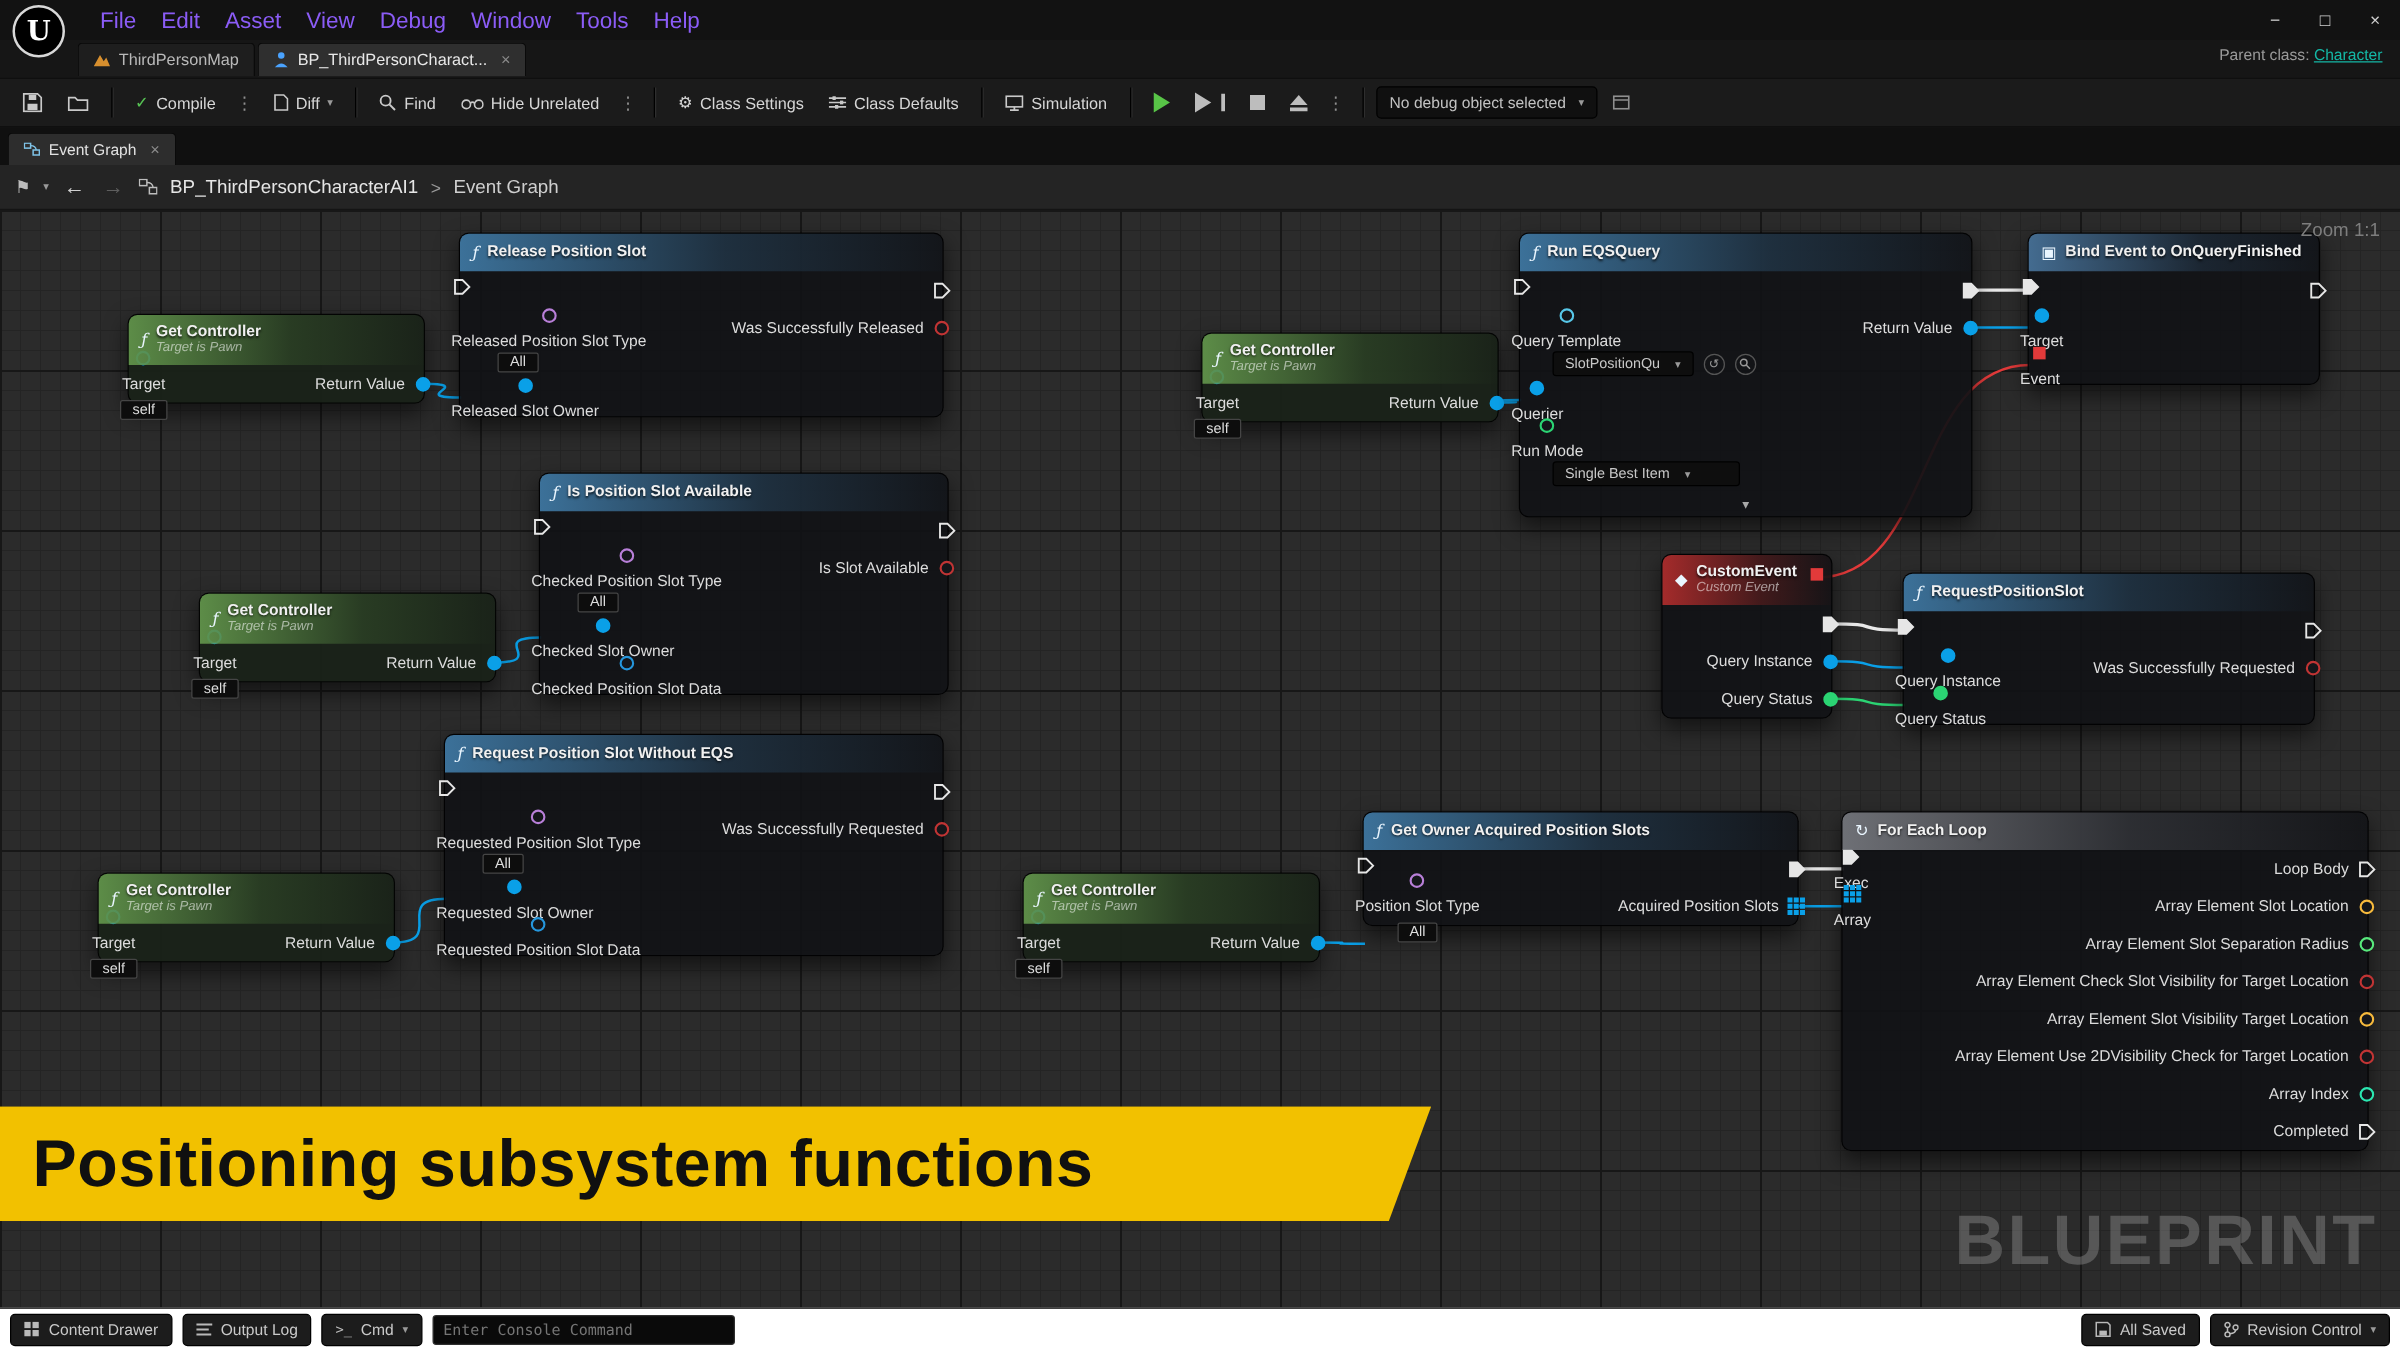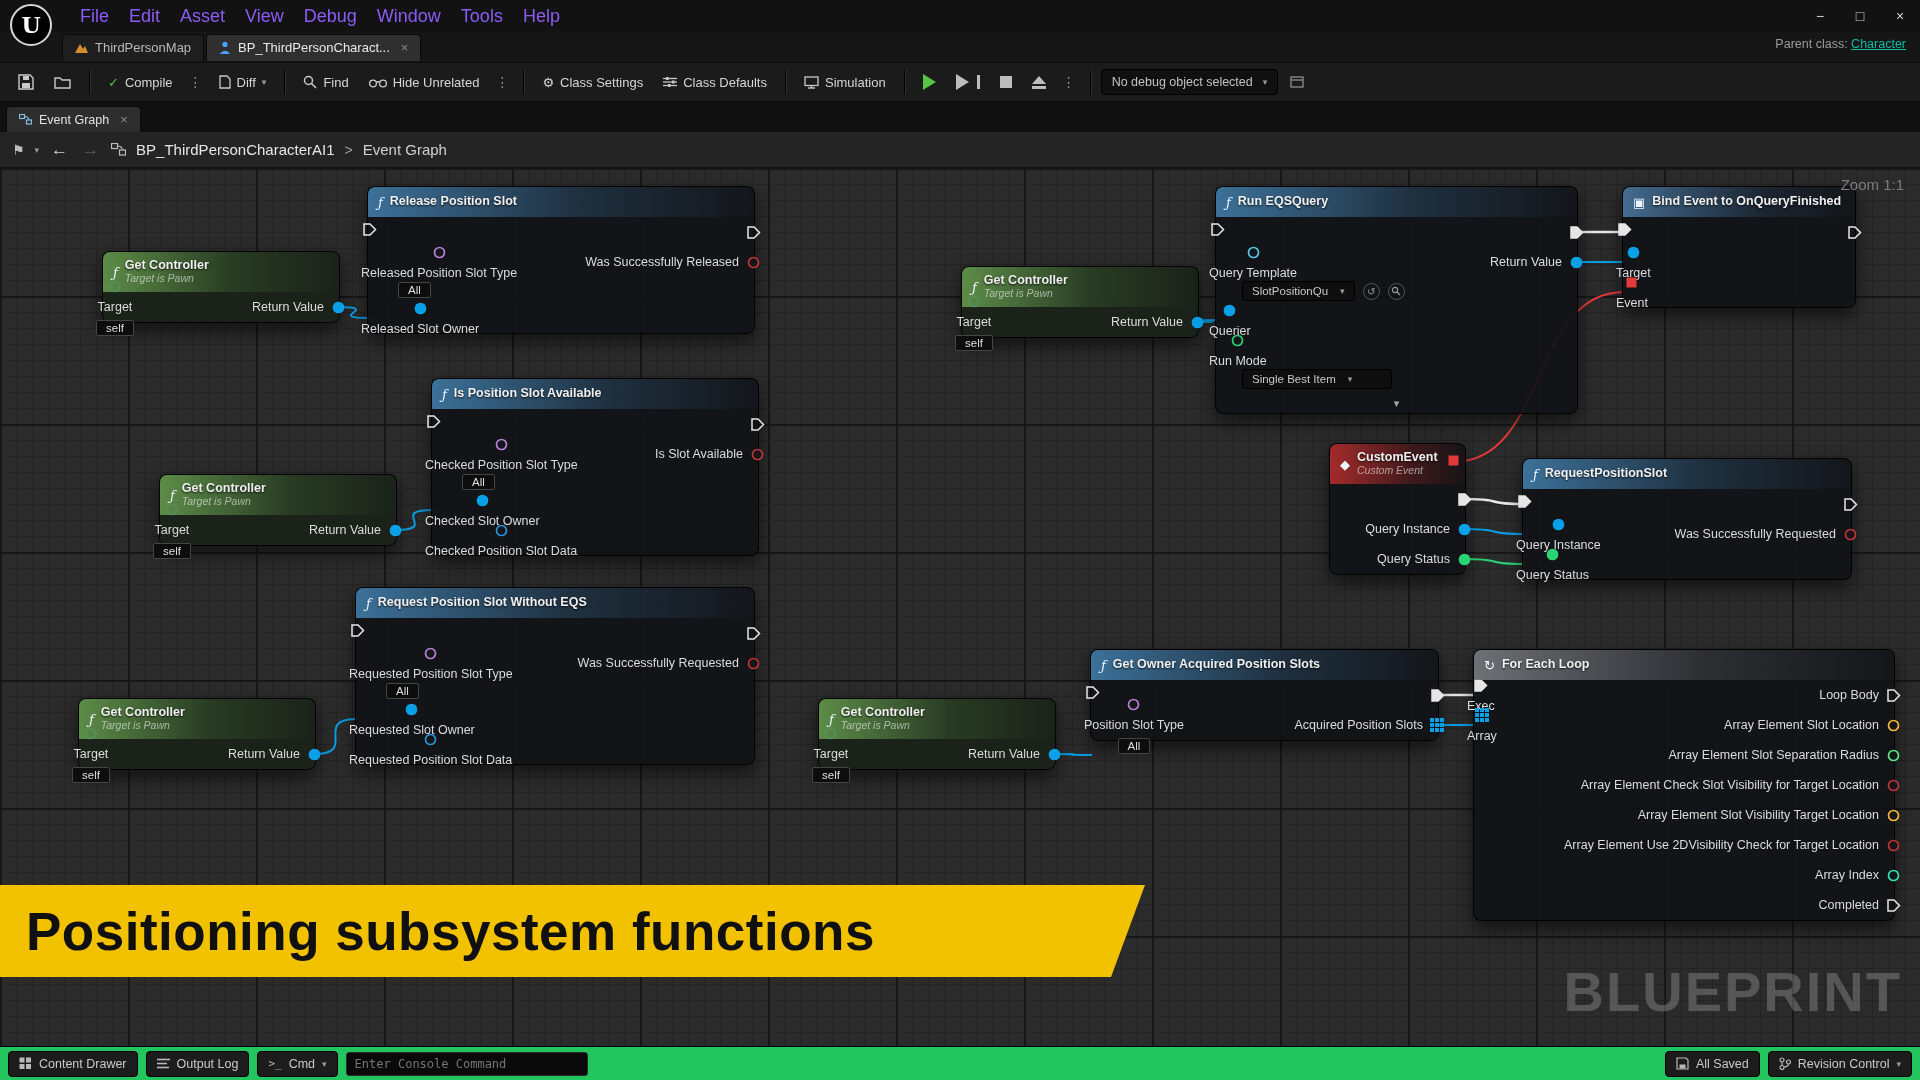--- a/index.html
+++ b/index.html
@@ -111,21 +111,21 @@
 
   
   .banner { position:absolute; left:0; top:717px; width:1145px; height:92px; z-index:6;
     display:flex; align-items:center; padding-left:26px;
     clip-path:polygon(0 0, 100% 0, calc(100% - 34px) 100%, 0 100%); }
   .banner-text { font-size:53px; font-weight:bold; letter-spacing:0.5px; }
   .watermark { position:absolute; right:18px; bottom:22px; z-index:1; font-size:56px; font-weight:bold;
     letter-spacing:2px; color:rgba(170,170,170,0.35); }
 
   
-  .statusbar { position:absolute; left:0; right:0; bottom:0; height:34px; background:#22c55e;
+  .statusbar { position:absolute; left:0; right:0; bottom:0; height:34px; background:#ffffff;
     border-top:1px solid #000; display:flex; align-items:center; padding:0 8px; gap:8px; z-index:20; font-size:12.5px; }
   .sb-btn { display:flex; align-items:center; gap:7px; background:#1c1c1c; border:1px solid #000;
     border-radius:4px; padding:5px 10px; color:#c9c9c9; }
   .console-input { background:#0a0a0a; border:1px solid #2e2e2e; border-radius:3px; color:#9a9a9a;
     font-size:12px; padding:4px 8px; width:242px; height:24px; font-family:"DejaVu Sans Mono",monospace; }
   .sb-right { margin-left:auto; display:flex; gap:8px; }
   .mono { font-family:"DejaVu Sans Mono",monospace; font-size:11px; color:#bdbdbd; }
   svg.ic { display:block; }
 </style>
 </head>

